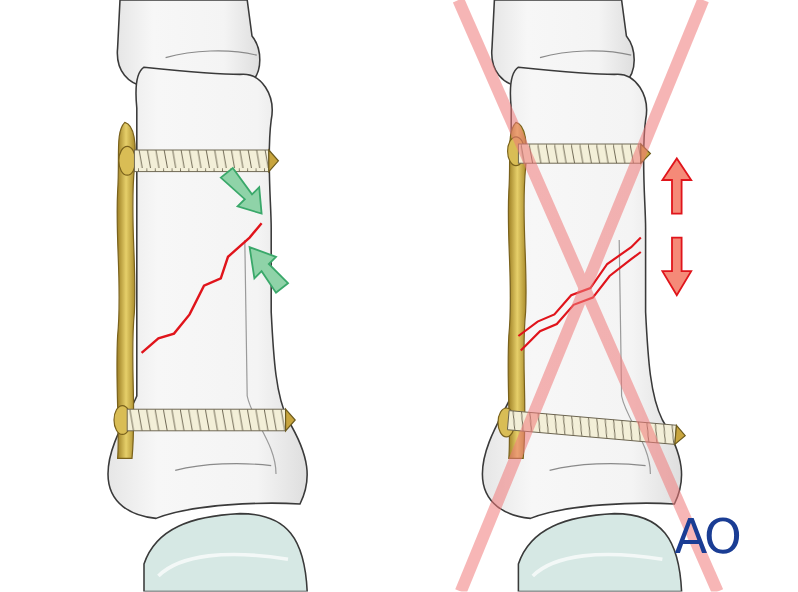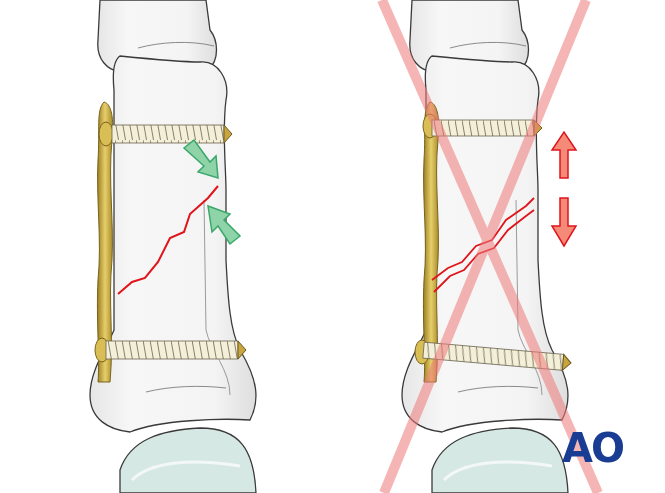--- a/index.html
+++ b/index.html
@@ -1,18 +1,18 @@
 <!DOCTYPE html>
 <html><head>
 <meta charset="utf-8">
 <style>
   html, body { margin: 0; padding: 0; background: #ffffff; }
   body { width: 665px; height: 493px; overflow: hidden; position: relative; font-family: "Liberation Sans", sans-serif; }
   #stage { position: absolute; left: 0; top: 0; width: 665px; height: 493px; }
-  .logo-text { position: absolute; left: 562px; top: 428px; font-family: "DejaVu Sans", sans-serif; font-size: 40px; font-weight: bold; letter-spacing: -2px; color: #1a3d94; line-height: 40px; }
+  .logo-text { position: absolute; left: 562px; top: 428px; font-family: "DejaVu Sans", sans-serif; font-size: 40px; font-weight: normal; letter-spacing: -2px; color: #1a3d94; line-height: 40px; }
 </style>
 </head>
 <body>
 
 <svg id="stage" viewBox="0 0 665 493" xmlns="http://www.w3.org/2000/svg">
   <defs>
     <linearGradient id="boneGrad" x1="0" x2="1" y1="0" y2="0">
       <stop offset="0" stop-color="#e6e6e6"></stop>
       <stop offset="0.25" stop-color="#f7f7f7"></stop>
       <stop offset="0.75" stop-color="#f4f4f4"></stop>

